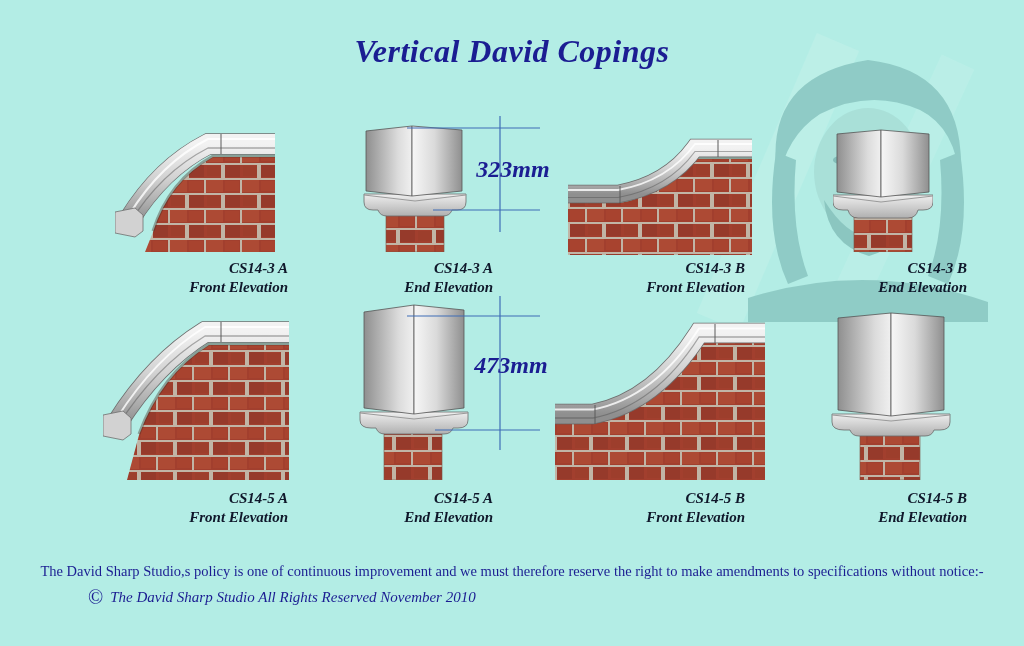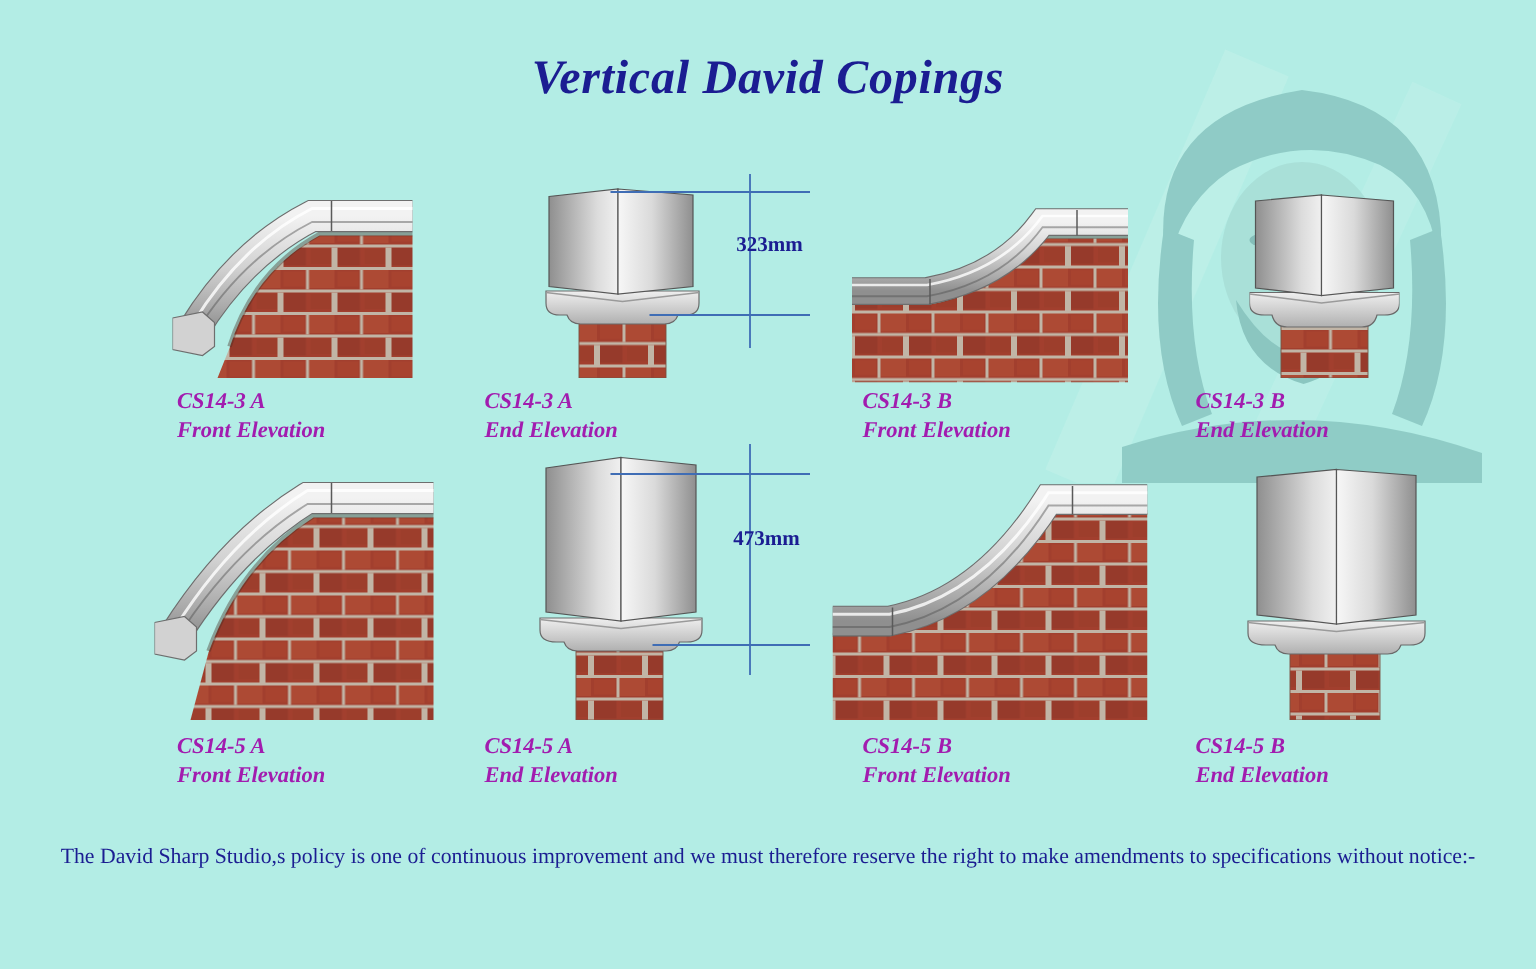--- a/index.html
+++ b/index.html
@@ -8,27 +8,27 @@
     background:#b3ede5; overflow:hidden;
     font-family:"Liberation Serif", serif; color:#1b1d92;
   }
   .title{
     position:absolute; top:33px; left:0; width:100%; margin:0;
     text-align:center; font-style:italic; font-weight:bold;
     font-size:32px; color:#1b1d92; letter-spacing:0.5px;
   }
   .fig{position:absolute;}
   .caption{
-    position:absolute; width:170px; text-align:left;
+    position:absolute; width:170px; text-align:right;
     font-style:italic; font-weight:bold; font-size:15px; line-height:1.25;
-    color:#a21caf;
+    color:#0f172a;
   }
   .dim-label{
     position:absolute; width:110px; text-align:center;
-    font-weight:bold; font-size:14px; color:#1b1d92;
+    font-style:italic; font-weight:bold; font-size:24px; color:#1b1d92;
   }
   .policy{
     position:absolute; top:563px; left:0; width:100%;
     text-align:center; font-size:14.5px; color:#1b1d92;
   }
   .copyright{
     position:absolute; top:586px; left:88px;
     font-style:italic; font-size:15px; color:#1b1d92;
   }
   .copy-symbol{
@@ -215,14 +215,17 @@
   <div class="caption" style="left:575px; top:489px">
     <div>CS14-5 B</div>
     <div>Front Elevation</div>
   </div>
   <div class="caption" style="left:797px; top:489px">
     <div>CS14-5 B</div>
     <div>End Elevation</div>
   </div>
 
   <div class="policy">The David Sharp Studio,s policy is one of continuous improvement and we must therefore reserve the right to make amendments to specifications without notice:-</div>
+  <div class="copyright">
+    <span class="copy-symbol">©</span><span>The David Sharp Studio All Rights Reserved November 2010</span>
+  </div>
 
 </div>
 
 </body></html>

